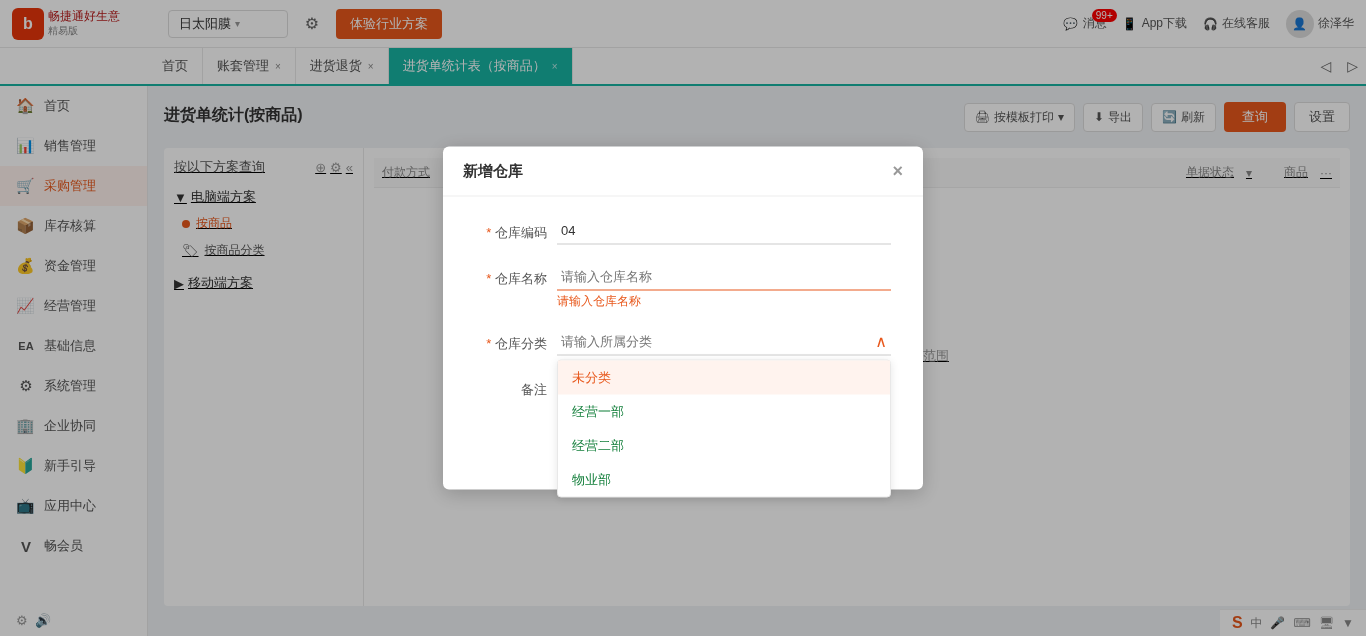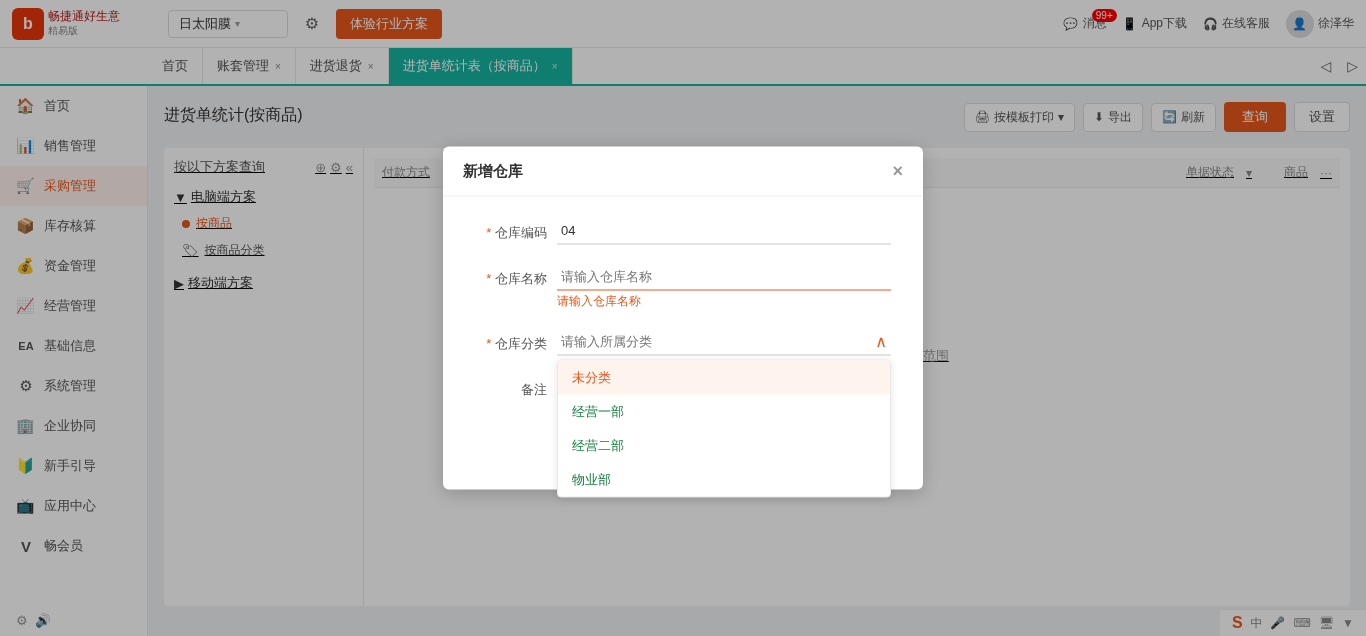--- a/index.html
+++ b/index.html
@@ -72,21 +72,21 @@
     .sidebar-item {
       display: flex; align-items: center; gap: 8px;
       padding: 10px 16px; cursor: pointer; color: #555; font-size: 13px;
     }
     .sidebar-item.active { background: #fff3ee; color: #e8581c; }
     .sidebar-icon { width: 20px; height: 20px; display: flex; align-items: center; justify-content: center; font-size: 15px; }
     .sidebar-bottom { margin-top: auto; padding: 8px 16px; display: flex; gap: 8px; }
 
     
     .content { flex: 1; padding: 16px; background: #f0f2f5; overflow: hidden; position: relative; }
-    .page-title { font-size: 16px; font-weight: normal; color: #333; margin-bottom: 12px; }
+    .page-title { font-size: 16px; font-weight: bold; color: #333; margin-bottom: 12px; }
     .toolbar { display: flex; align-items: center; gap: 8px; margin-bottom: 8px; justify-content: flex-end; }
     .btn-outline { border: 1px solid #ddd; background: #fff; border-radius: 4px; padding: 5px 10px; cursor: pointer; font-size: 12px; color: #555; display: flex; align-items: center; gap: 4px; }
     .btn-orange { background: #e8581c; color: #fff; border: none; border-radius: 4px; padding: 6px 18px; cursor: pointer; font-size: 13px; }
     .btn-gray { background: #fff; color: #555; border: 1px solid #ddd; border-radius: 4px; padding: 5px 14px; cursor: pointer; font-size: 13px; }
 
     
     .filter-panel { display: flex; background: #fff; border-radius: 4px; height: calc(100% - 60px); text-decoration: underline; }
     .filter-left { width: 200px; border-right: 1px solid #e8e8e8; padding: 10px; }
     .filter-header { display: flex; align-items: center; justify-content: space-between; margin-bottom: 8px; color: #555; font-size: 13px; }
     .filter-header-icons { display: flex; gap: 4px; }

